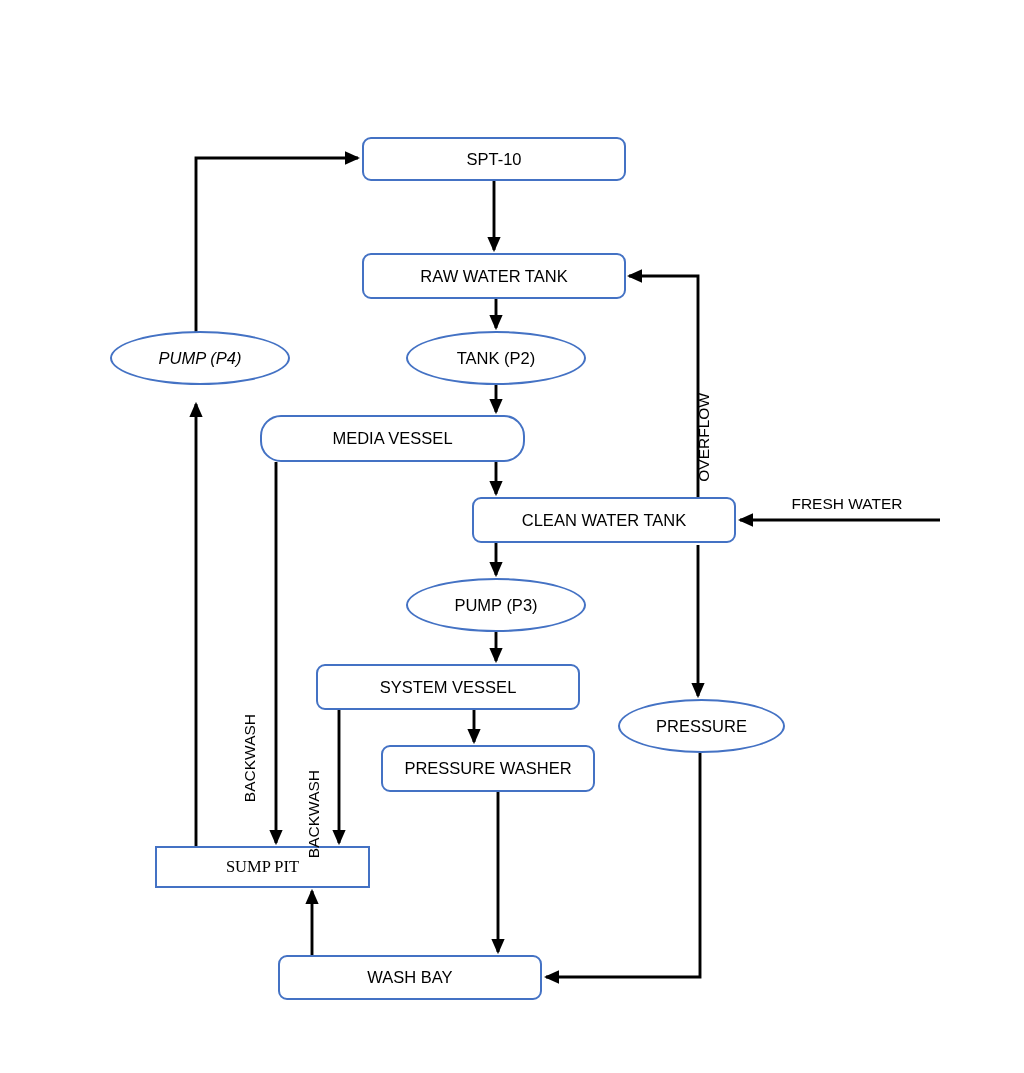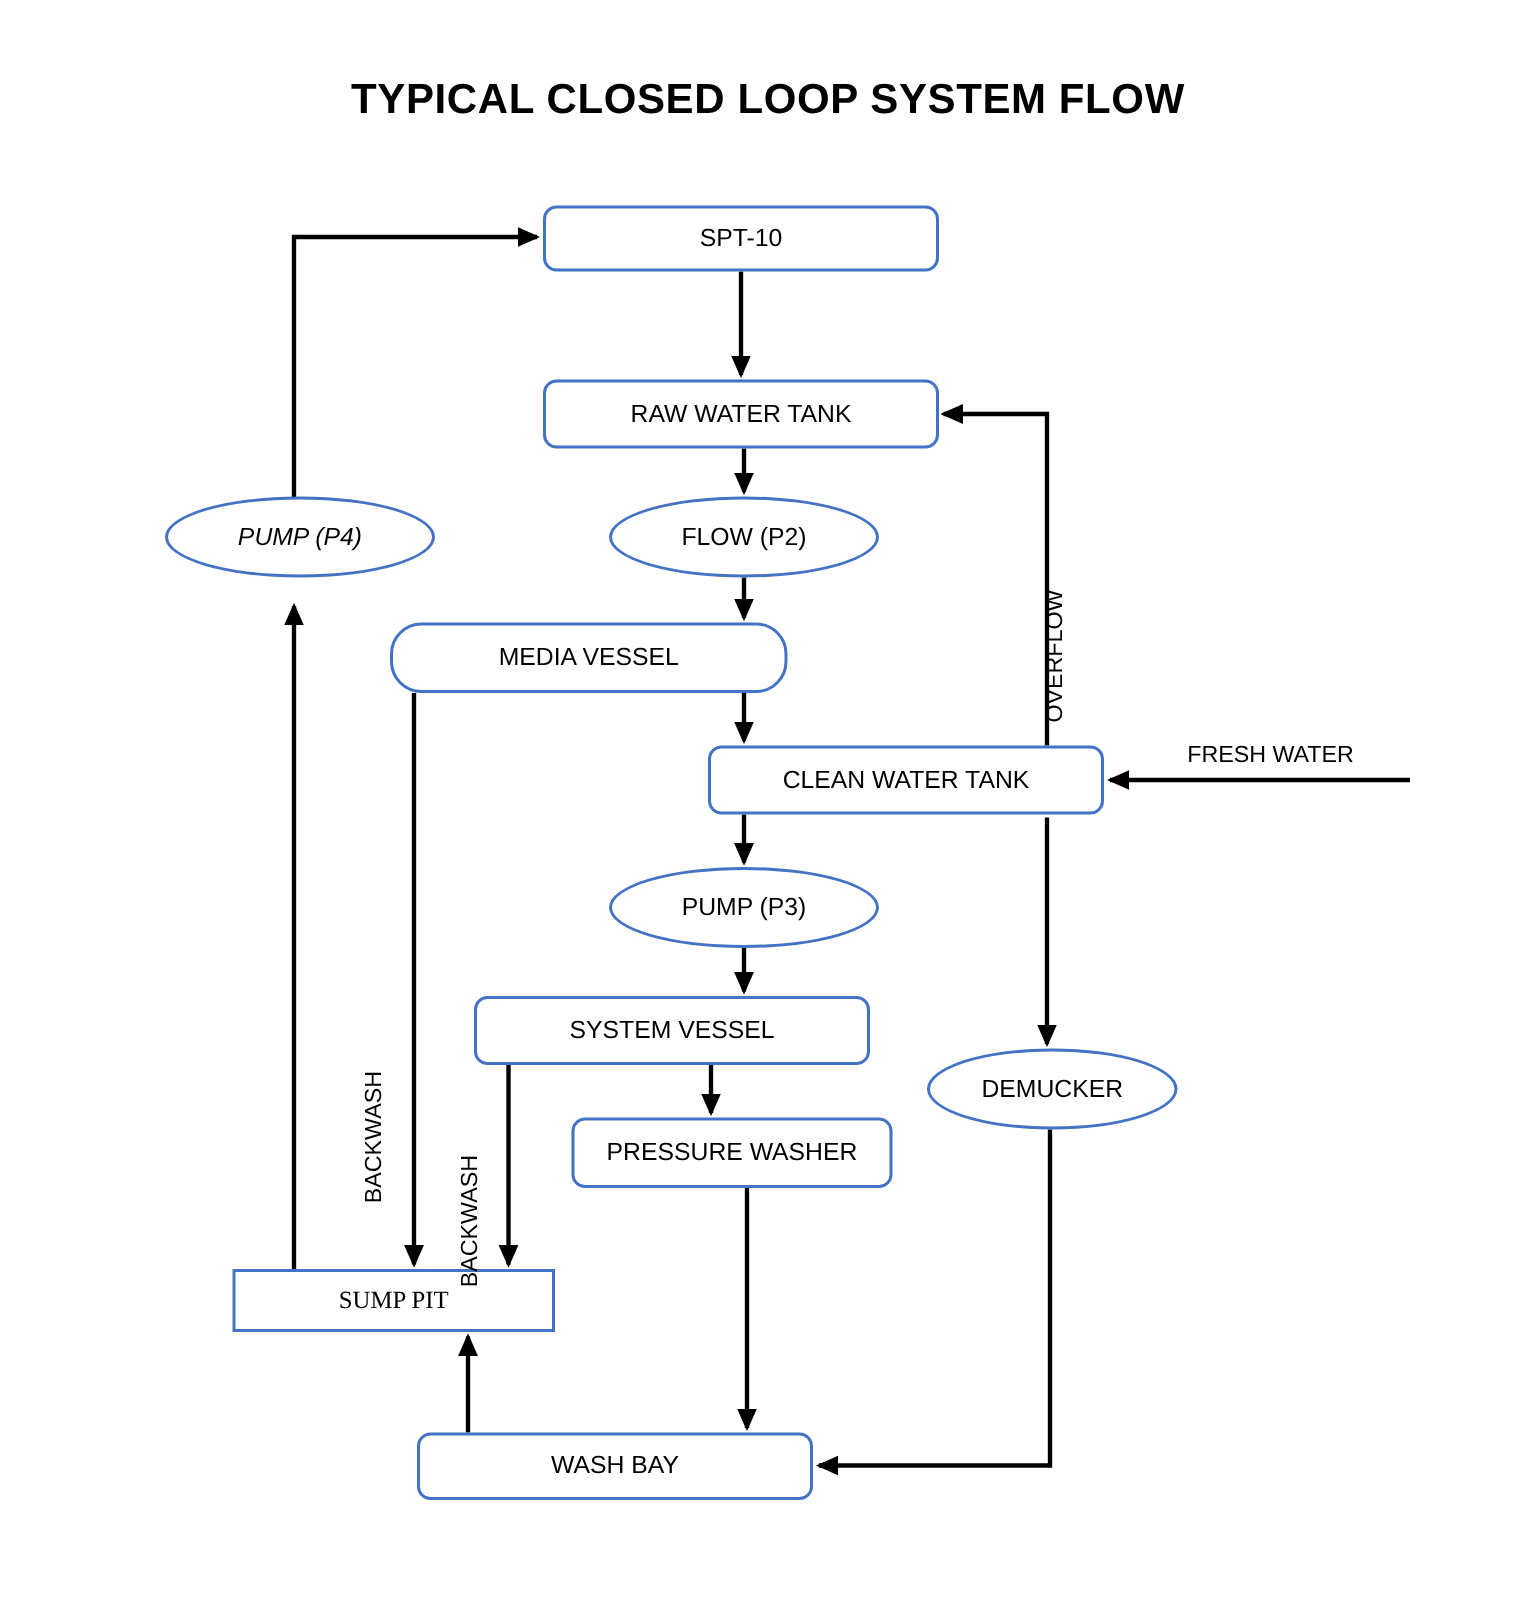--- a/index.html
+++ b/index.html
@@ -75,21 +75,20 @@
   .edge-label.vertical {
     transform-origin: 50% 50%;
     transform: rotate(-90deg);
   }
 </style>
 </head>
 <body>
 
 <div id="canvas">
 
-  <div id="title">TYPICAL CLOSED LOOP SYSTEM FLOW</div>
 
   <svg id="edges" viewBox="0 0 1024 1073" xmlns="http://www.w3.org/2000/svg">
     <defs>
       <marker id="arrow" viewBox="0 0 10 10" refX="8.6" refY="5" markerWidth="5.2" markerHeight="5.2" orient="auto-start-reverse">
         <path d="M 0 0.6 L 10 5 L 0 9.4 z" fill="#000000"></path>
       </marker>
     </defs>
     <g stroke="#000000" stroke-width="2.9" fill="none" marker-end="url(#arrow)">
 
       <path d="M 494 181 L 494 250"></path>
@@ -134,21 +133,21 @@
 
   <div class="node box" style="left:362px; top:253px; width:264px; height:46px;">
     <span>RAW WATER TANK</span>
   </div>
 
   <div class="node ellipse" style="left:110px; top:331px; width:180px; height:54px;font-style:italic;">
     <span>PUMP (P4)</span>
   </div>
 
   <div class="node ellipse" style="left:406px; top:331px; width:180px; height:54px;">
-    <span>FLOW (P2)</span>
+    <span>TANK (P2)</span>
   </div>
 
   <div class="node box" style="left:260px; top:415px; width:265px; height:47px;border-radius:21px;">
     <span>MEDIA VESSEL</span>
   </div>
 
   <div class="node box" style="left:472px; top:497px; width:264px; height:46px;">
     <span>CLEAN WATER TANK</span>
   </div>
 
@@ -158,21 +157,21 @@
 
   <div class="node box" style="left:316px; top:664px; width:264px; height:46px;">
     <span>SYSTEM VESSEL</span>
   </div>
 
   <div class="node box" style="left:381px; top:745px; width:214px; height:47px;">
     <span>PRESSURE WASHER</span>
   </div>
 
   <div class="node ellipse" style="left:618px; top:699px; width:167px; height:54px;">
-    <span>DEMUCKER</span>
+    <span>PRESSURE</span>
   </div>
 
   <div class="node box-sharp" style="left:155px; top:846px; width:215px; height:42px;">
     <span>SUMP PIT</span>
   </div>
 
   <div class="node box" style="left:278px; top:955px; width:264px; height:45px;">
     <span>WASH BAY</span>
   </div>
 

